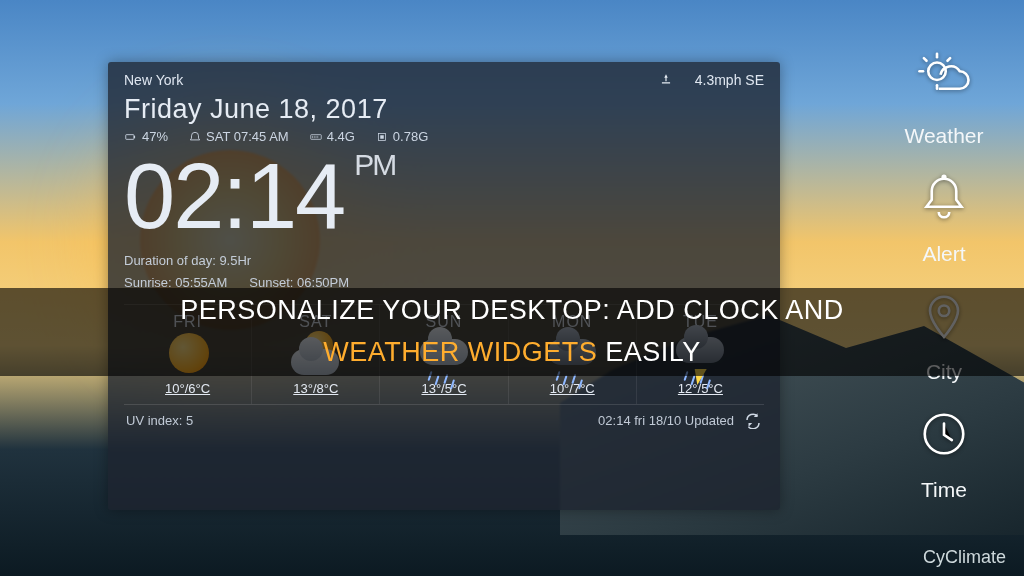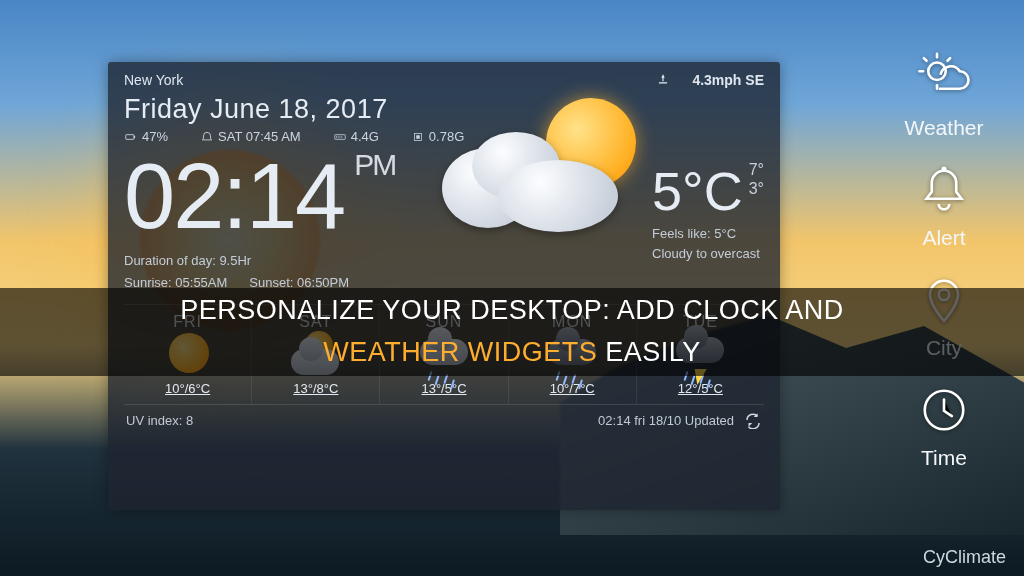--- a/index.html
+++ b/index.html
@@ -17,23 +17,23 @@
   .brand { position:absolute; right:18px; bottom:8px; color:#cdd8db; font-size:18px; font-weight:500;}
 
   .widget {
     position:absolute; left:108px; top:62px; width:672px; height:448px;
     background:rgba(30,36,48,.78); color:#e6ecf4; border-radius:3px;
     box-shadow:0 0 14px rgba(0,0,0,.35); backdrop-filter:blur(1px);
     display:flex; flex-direction:column; padding:10px 16px 4px 16px;
   }
   .row { display:flex; align-items:center; }
   .hdr { justify-content:space-between; font-size:14px; color:#dfe6f0; margin-bottom:4px;}
-  .wind { display:flex; align-items:center; gap:22px;font-weight:bold;}
+  .wind { display:flex; align-items:center; gap:22px;}
   .date { font-size:27px; font-weight:300; letter-spacing:.5px; margin:2px 0 4px;}
-  .stat-line { font-size:13px; color:#cbd5e2; gap:32px;}
+  .stat-line { font-size:13px; color:#cbd5e2; gap:20px;}
   .stat-line span { display:inline-flex; align-items:center; gap:4px;}
   .main-row { display:flex; align-items:stretch; margin-top:6px; }
   .time-col { flex: 0 0 auto;}
   .clock { font-size:92px; font-weight:300; letter-spacing:-2px; line-height:1; display:flex; align-items:flex-start;}
   .ampm { font-size:30px; margin-left:10px; font-weight:300; opacity:.9;}
   .meta { font-size:13px; color:#c3ccd8; line-height:1.7; margin-top:8px;}
   .meta .pair { display:flex; gap:22px;}
   .temp-col { margin-left:auto; display:flex; gap:10px; align-items:flex-start; padding-top:10px;}
   .big-icon { width:200px; height:130px; position:relative; margin-top:-62px;}
   .bi-sun { position:absolute; right:6px; top:0; width:90px; height:90px; border-radius:50%;
@@ -60,21 +60,21 @@
   .ico-cloud.dark{background:linear-gradient(#aeb8c6,#6b7686);}
   .rain-line{position:absolute;bottom:-6px;left:12px;width:2px;height:10px;background:#8fb8ff;transform:rotate(18deg);border-radius:2px;box-shadow:8px 2px 0 #8fb8ff,16px -2px 0 #8fb8ff,24px 1px 0 #8fb8ff;}
   .thunder{position:absolute;bottom:-10px;left:20px;width:0;height:0;border-left:6px solid transparent;border-right:6px solid transparent;border-top:16px solid #ffd94a;transform:skewX(-12deg);}
   .d-temp { color:#e3e9f2;text-decoration:underline;}
   .ftr { display:flex; justify-content:space-between; align-items:center; font-size:13px; color:#c1cad6; padding:6px 2px 2px; border-top:1px solid rgba(255,255,255,.12);}
   .refresh { width:18px; height:18px; cursor:pointer;}
   .i { width:14px; height:14px; display:inline-block;}
   svg { display:block;}
 
   .sidebar { position:absolute; right:20px; top:52px; width:120px; display:flex; flex-direction:column; gap:22px;}
-  .sb-item { display:flex; flex-direction:column; align-items:center; gap:8px; color:#f4f7f9; cursor:pointer;}
+  .sb-item { display:flex; flex-direction:column; align-items:center; gap:16px; color:#f4f7f9; cursor:pointer;}
   .sb-icon { width:56px; height:56px; filter:drop-shadow(0 1px 2px rgba(0,0,0,.45));}
   .sb-label { font-size:21px; font-weight:300;}
 
   .banner { position:absolute; left:0; top:288px; width:1024px; height:88px; background:rgba(0,0,0,.62);
     display:flex; align-items:center; justify-content:center; text-align:center; padding:0 60px;}
   .banner-text { color:#fff; font-size:27px; font-weight:400; line-height:1.55; letter-spacing:.5px;}
   .accent { color:#ffad2e;}
 </style>
 </head>
 <body>
@@ -132,41 +132,20 @@
         </div>
         <div class="meta">
           <div>Duration of day: <span>9.5Hr</span></div>
           <div class="pair">
             <span>Sunrise: <span>05:55AM</span></span>
             <span>Sunset: <span>06:50PM</span></span>
           </div>
         </div>
       </div>
 
-      <div class="temp-col">
-        <div class="big-icon">
-          <div class="bi-sun"></div>
-          <div class="bi-cloud">
-              <i></i>
-            </div>
-        </div>
-        <div class="temps">
-          <div style="display:flex;align-items:flex-start;">
-            <div class="t-main">5°C</div>
-            <div class="t-hilo">
-              <div>7°</div>
-              <div>3°</div>
-            </div>
-          </div>
-          <div class="t-desc">
-            <div>Feels like: 5°C</div>
-            <div>Cloudy to overcast</div>
-          </div>
-        </div>
-      </div>
     </div>
 
     <div class="days">
       <div class="day">
         <div class="d-name">FRI</div>
         <div class="d-ico">
             <div class="ico-sun" style="left:8px;top:2px;"></div>
           </div>
         <div class="d-temp">10°/6°C</div>
       </div>
@@ -199,21 +178,21 @@
         <div class="d-ico">
             <div class="ico-cloud dark" style="left:3px;bottom:12px;"></div>
             <div class="rain-line"></div>
             <div class="thunder"></div>
           </div>
         <div class="d-temp">12°/5°C</div>
       </div>
     </div>
 
     <div class="ftr">
-      <div>UV index: 8</div>
+      <div>UV index: 5</div>
       <div style="display:flex;align-items:center;gap:10px;">
         <span>02:14 fri 18/10 Updated</span>
         <svg class="refresh" viewBox="0 0 24 24">
             <path fill="none" stroke="#cfd8e4" stroke-width="2" d="M4 12a8 8 0 0114-5m2 9a8 8 0 01-14 5"></path>
             <path fill="#cfd8e4" d="M18 3v5h-5zM6 21v-5h5z"></path>
           </svg>
       </div>
     </div>
   </div>
 

